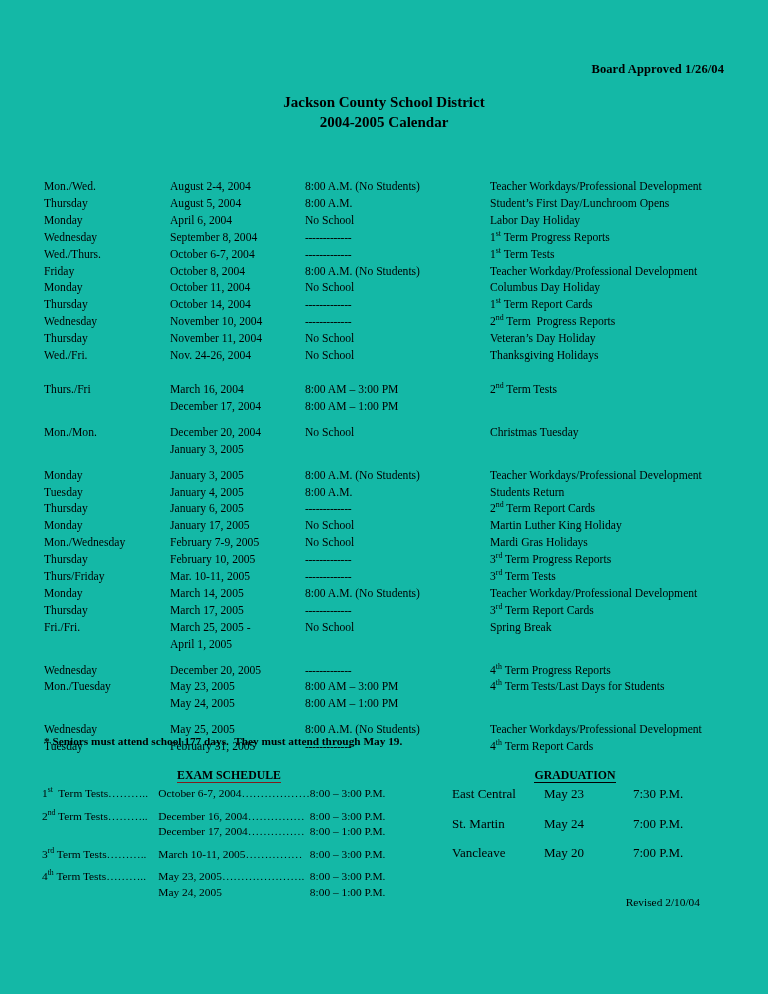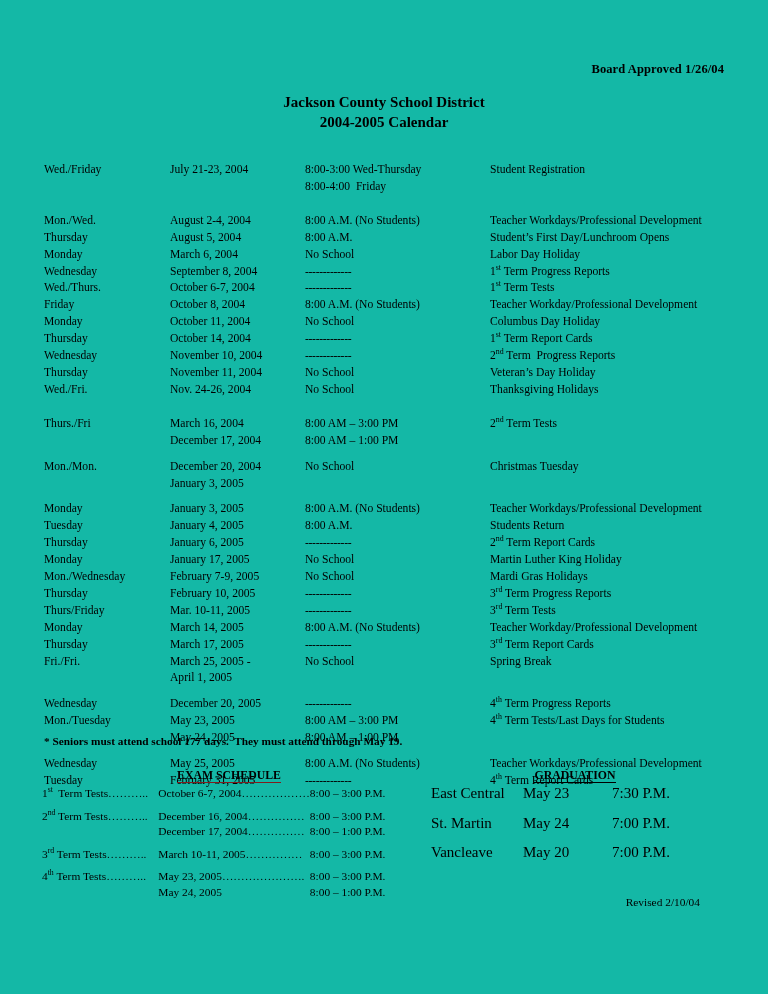--- a/index.html
+++ b/index.html
@@ -128,24 +128,24 @@
     text-align: center;
     font-size: 11.8px;
     font-weight: bold;
   }
   .grad-heading span {
     border-bottom: 1px solid #000;
   }
   .grad-table {
     position: absolute;
     top: 786px;
-    left: 431px;
+    left: 452px;
     width: 270px;
     border-collapse: collapse;
-    font-size: 15px;
+    font-size: 13px;
     line-height: 15.5px;
   }
   .grad-table td {
     vertical-align: top;
     padding: 0;
     white-space: pre;
   }
   .grad-table tr.spaced td { padding-top: 14px; }
   .grad-table td.g-school { width: 92px; }
   .grad-table td.g-date   { width: 89px; }
@@ -168,42 +168,35 @@
 
   <div class="board-approved">Board Approved 1/26/04</div>
 
   <div class="doc-title">
     <span>Jackson County School District</span>
     <span class="line2">2004-2005 Calendar</span>
   </div>
 
   <table class="cal-table">
     <tbody>
-        <tr>
-          <td class="c-day">Wed./Friday</td>
-          <td class="c-date">July 21-23, 2004</td>
-          <td class="c-time">8:00-3:00 Wed-Thursday
-8:00-4:00  Friday</td>
-          <td class="c-event">Student Registration</td>
-        </tr>
         <tr class="gap-before">
           <td class="c-day">Mon./Wed.</td>
           <td class="c-date">August 2-4, 2004</td>
           <td class="c-time">8:00 A.M. (No Students)</td>
           <td class="c-event">Teacher Workdays/Professional Development</td>
         </tr>
         <tr>
           <td class="c-day">Thursday</td>
           <td class="c-date">August 5, 2004</td>
           <td class="c-time">8:00 A.M.</td>
           <td class="c-event">Student’s First Day/Lunchroom Opens</td>
         </tr>
         <tr>
           <td class="c-day">Monday</td>
-          <td class="c-date">March 6, 2004</td>
+          <td class="c-date">April 6, 2004</td>
           <td class="c-time">No School</td>
           <td class="c-event">Labor Day Holiday</td>
         </tr>
         <tr>
           <td class="c-day">Wednesday</td>
           <td class="c-date">September 8, 2004</td>
           <td class="c-time dashes">-------------</td>
           <td class="c-event">1<sup>st</sup> Term Progress Reports</td>
         </tr>
         <tr>

